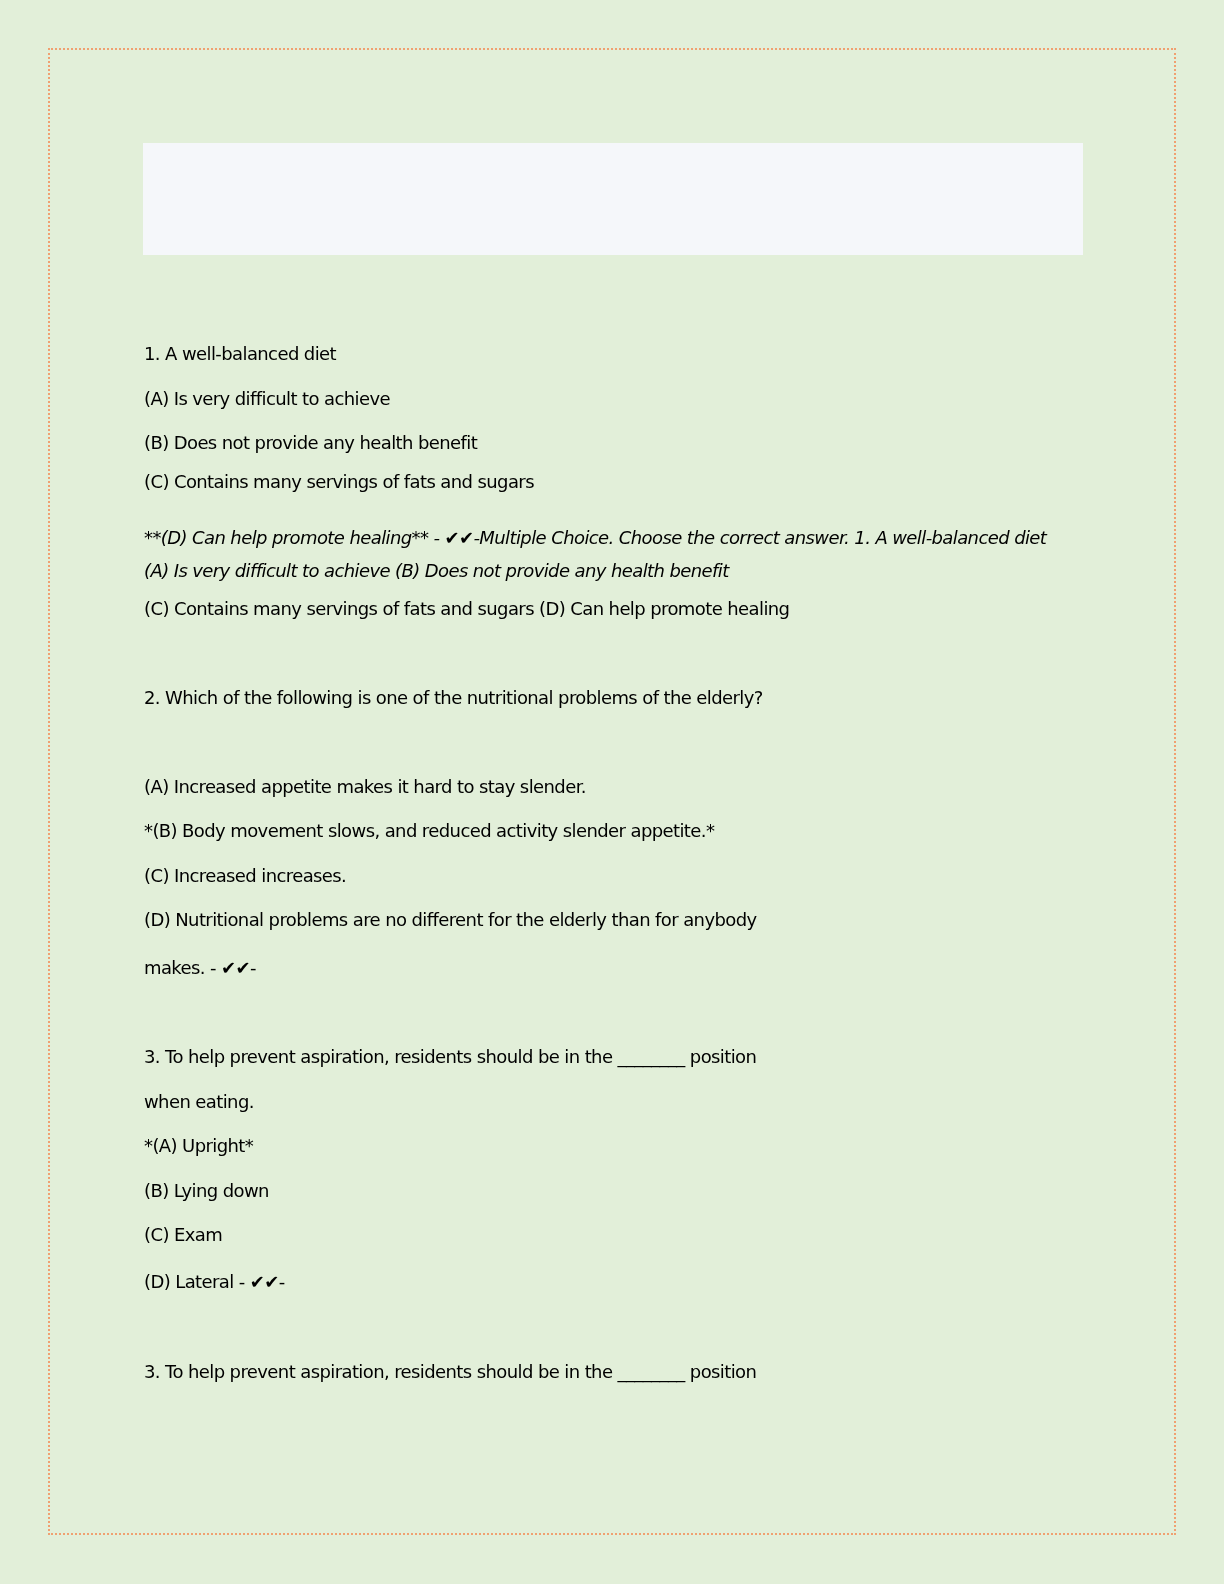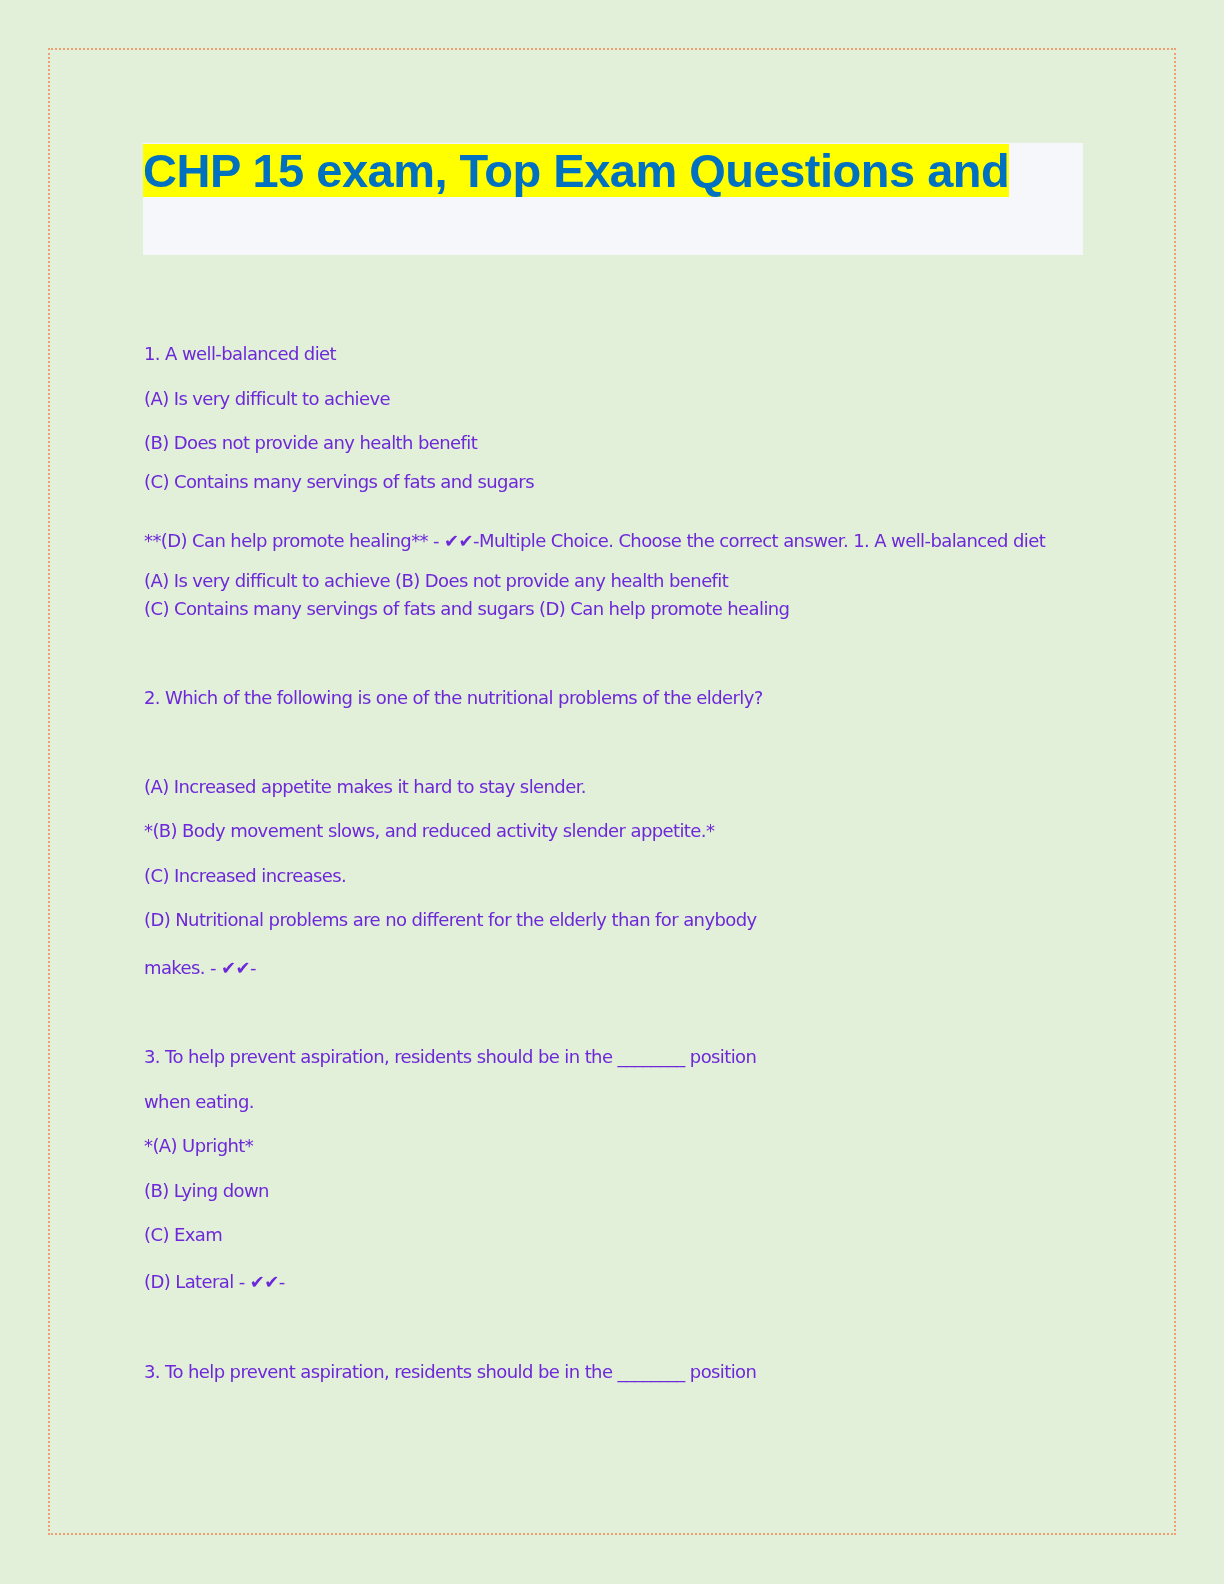--- a/index.html
+++ b/index.html
@@ -35,35 +35,35 @@
     color: #0070c0;
     letter-spacing: -0.5px;
   }
   .title span.hl { background: #ffff00; }
   .line {
     position: absolute;
     left: 144px;
     margin: 0;
     font-family: "DejaVu Sans", sans-serif;
     font-size: 18px;
-    color: #6d28d9;
+    color: #000000;
     white-space: nowrap;
     letter-spacing: -0.6px;
     transform-origin: left top;
   }
-  .wrap { white-space: normal; width: 930px; line-height: 40px; }
+  .wrap { white-space: normal; width: 930px; line-height: 33px; font-style: italic; }
 </style>
 </head>
 <body>
 
 <div class="page-border"></div>
 
 <div class="title-box"></div>
 <h1 class="title">
-  <span class="hl">CHP 15 exam, Top Exam Questions and</span><br>
+  <br>
 </h1>
 
 <p class="line" style="top:343px">1. A well-balanced diet</p>
 <p class="line" style="top:388px">(A) Is very difficult to achieve</p>
 <p class="line" style="top:432px">(B) Does not provide any health benefit</p>
 <p class="line" style="top:471px">(C) Contains many servings of fats and sugars</p>
 <p class="line wrap" style="top:521px">**(D) Can help promote healing** - ✔✔-Multiple Choice. Choose the correct answer. 1. A well-balanced diet (A) Is very difficult to achieve (B) Does not provide any health benefit</p>
 <p class="line" style="top:598px">(C) Contains many servings of fats and sugars (D) Can help promote healing</p>
 
 <p class="line" style="top:687px">2. Which of the following is one of the nutritional problems of the elderly?</p>

